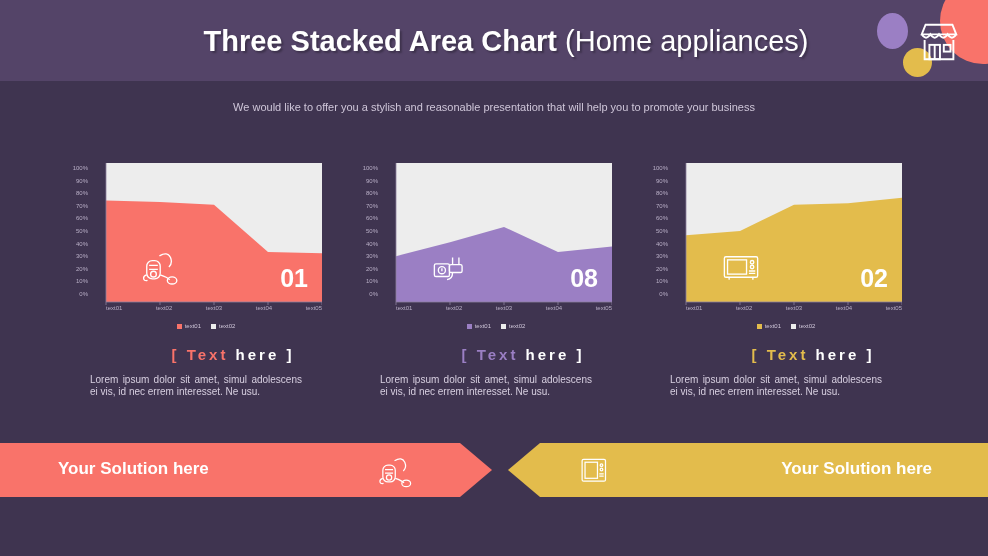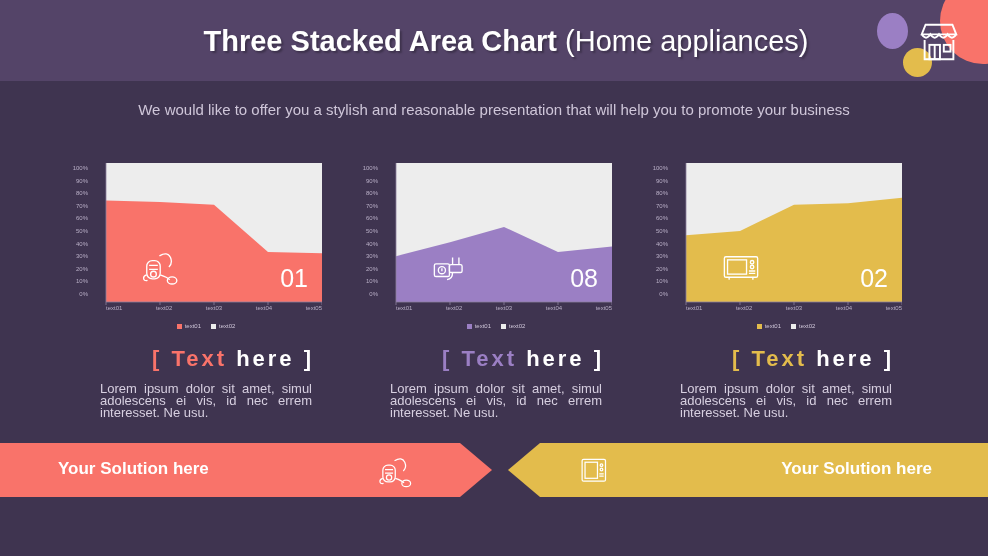--- a/index.html
+++ b/index.html
@@ -34,57 +34,57 @@
     text-align:center;
     font-size:29px;line-height:38px;
     color:#ffffff;
     letter-spacing:0px;
     text-shadow:2px 2px 2px rgba(0,0,0,.28);
   }
   .hdr-title b{font-weight:bold;}
   .hdr-title span.light{font-weight:normal;}
   .subtitle{
     position:absolute;left:0;top:101px;width:988px;text-align:center;
-    font-size:15px;color:#cfc6d9;
+    font-size:11px;color:#cfc6d9;
   }
   
   .col{position:absolute;top:160px;width:310px;}
   .col1{left:78px;}
   .col2{left:368px;}
   .col3{left:658px;}
 
   .chartbox{position:relative;width:232px;height:145px;margin-left:12px;}
   .chart-svg{position:absolute;left:0;top:0;}
   .ylabels{position:absolute;left:-28px;top:5px;width:26px;text-align:right;}
   .ylabels div{font-size:6px;color:#b8aec6;height:12.6px;line-height:7px;}
   .xlabels{position:absolute;left:16px;top:145px;width:216px;display:flex;justify-content:space-between;}
   .xlabels span{font-size:6px;color:#b8aec6;}
 
   .bignum{
     position:absolute;right:14px;bottom:12px;
-    font-size:25px;font-weight:normal;color:#ffffff;
+    font-size:25px;font-weight:bold;color:#ffffff;
   }
   .chart-icon{position:absolute;left:52px;bottom:17px;width:38px;height:42px;}
 
   .legend{
     margin-top:18px;width:232px;margin-left:12px;
     display:flex;justify-content:center;gap:10px;align-items:center;
   }
   .legend .item{display:flex;align-items:center;gap:3px;}
   .legend .sw{width:5px;height:5px;display:inline-block;}
   .legend .lb{font-size:6px;color:#cfc6d9;}
 
   .texthere{
     margin-top:17px;text-align:center;
-    font-size:22px;font-weight:bold;letter-spacing:3px;
+    font-size:15px;font-weight:bold;letter-spacing:3px;
   }
   .texthere .w{color:#ffffff;}
   .body-copy{
-    margin-top:11px;width:212px;margin-left:22px;
-    font-size:13px;line-height:12px;color:#d7cfe0;
+    margin-top:11px;width:212px;margin-left:12px;
+    font-size:10px;line-height:12px;color:#d7cfe0;
     text-align:justify;
   }
   
   .ribbon-left{
     position:absolute;left:0;top:443px;width:492px;height:54px;
     background:#f9736a;
     clip-path:polygon(0 0, 460px 0, 492px 27px, 460px 54px, 0 54px);
   }
   .ribbon-right{
     position:absolute;left:508px;top:443px;width:480px;height:54px;

